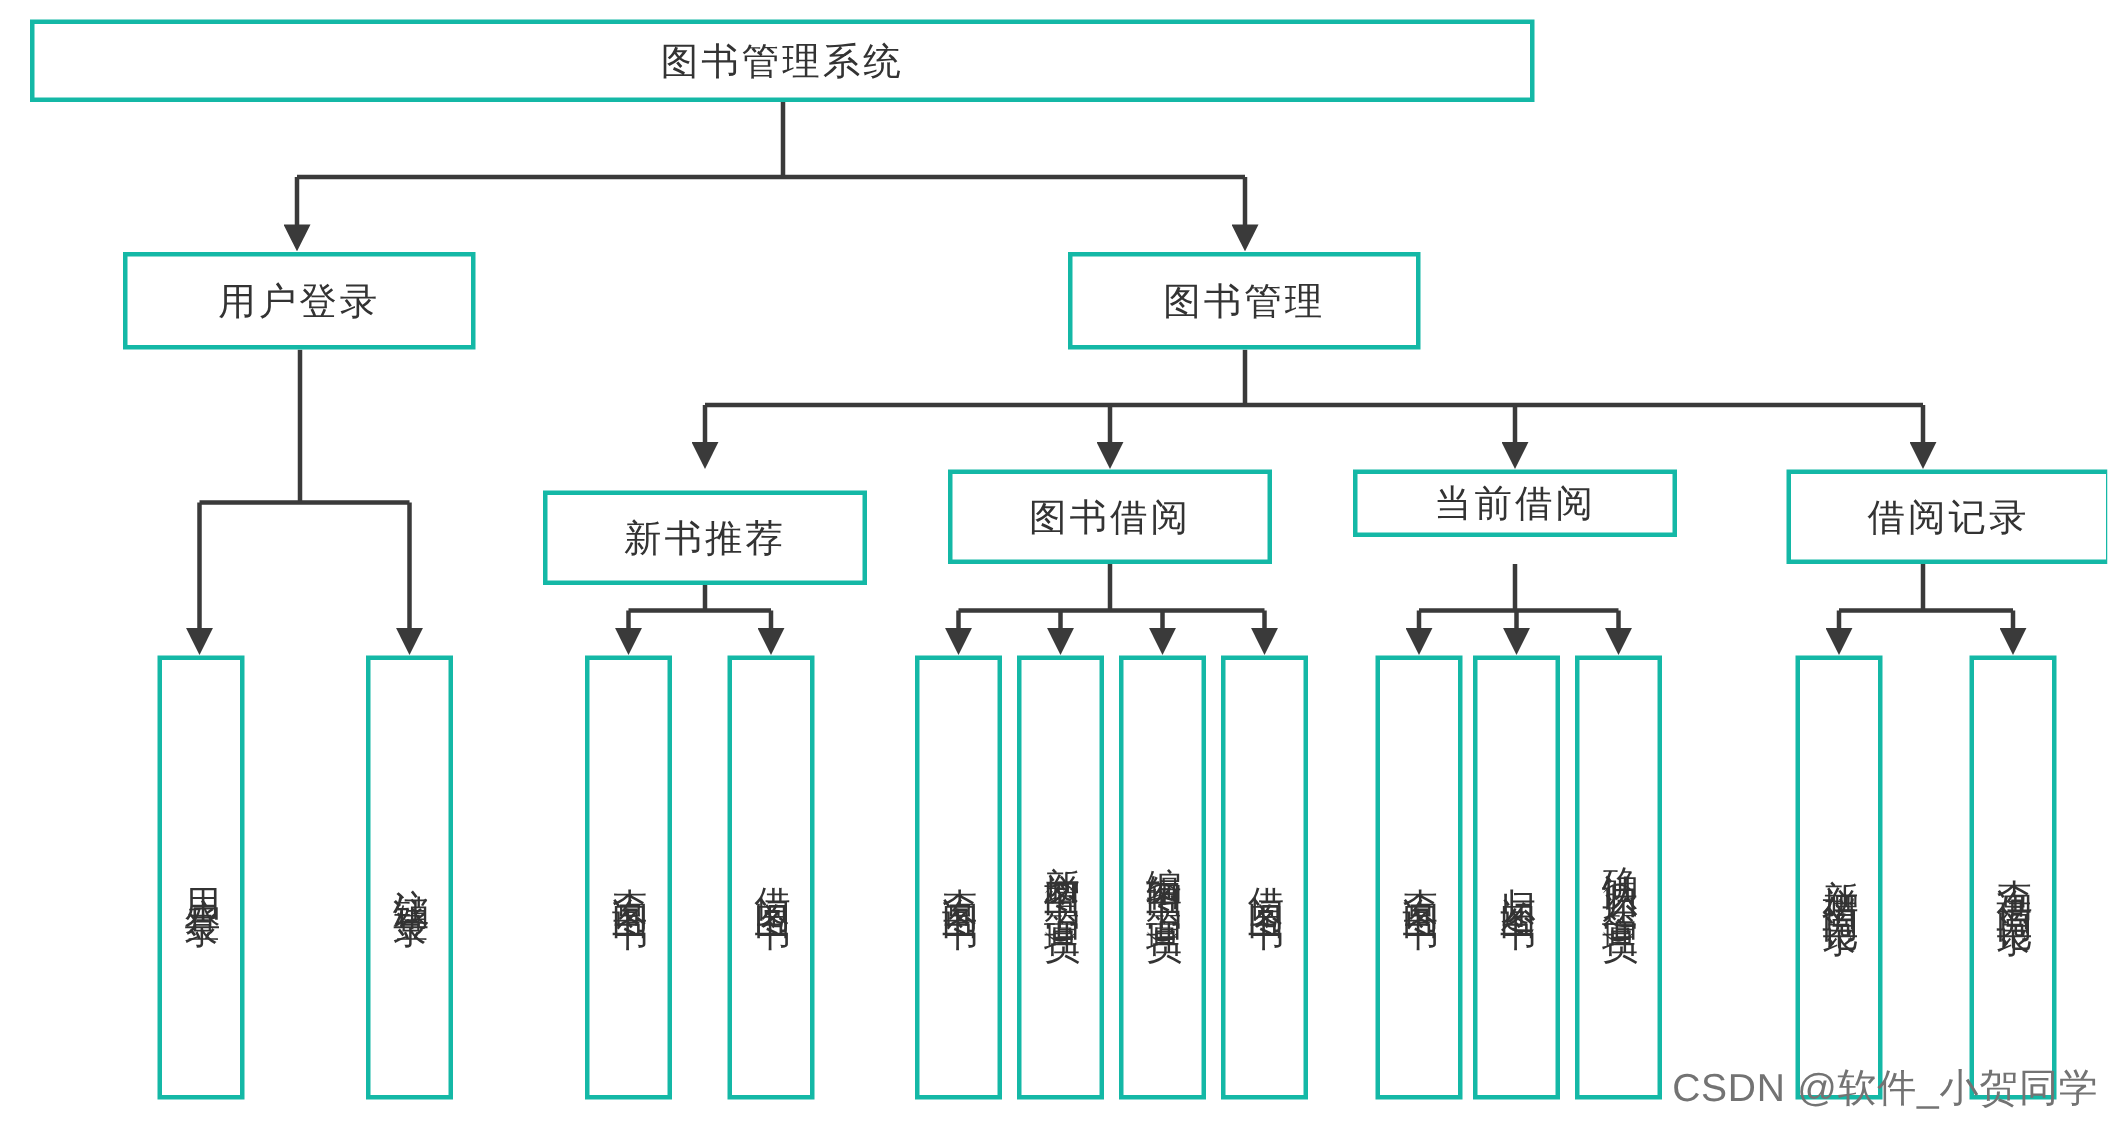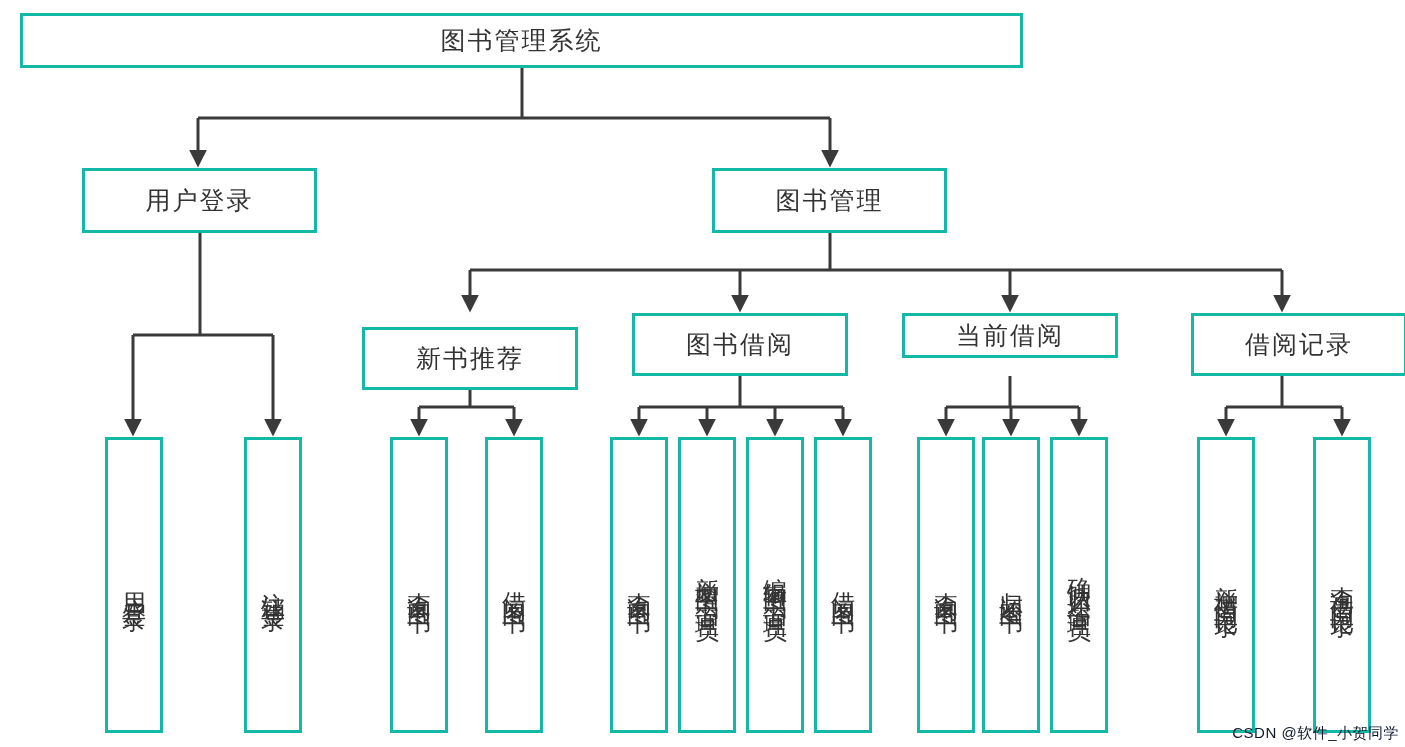--- a/index.html
+++ b/index.html
@@ -50,23 +50,23 @@
   .p-l3  { left: 390px; }  .p-l4  { left: 485px; }
   .p-l5  { left: 610px; }  .p-l6  { left: 678px; }
   .p-l7  { left: 746px; }  .p-l8  { left: 814px; }
   .p-l9  { left: 917px; }  .p-l10 { left: 982px; }
   .p-l11 { left: 1050px; } .p-l12 { left: 1197px; }
   .p-l13 { left: 1313px; }
   .watermark {
     position: absolute;
     right: 6px;
     bottom: 4px;
-    font-size: 15px;
+    font-size: 26px;
     letter-spacing: 0.5px;
-    color: #0f172a;
+    color: #737373;
   }
 </style>
 </head>
 <body>
 
 <div class="canvas">
 
   <svg class="edges" viewBox="0 0 1405 747" xmlns="http://www.w3.org/2000/svg" fill="none" stroke="#3a3a3a" stroke-width="3">
     <defs>
       <marker id="arw" viewBox="0 0 10 10" refX="8" refY="5" markerWidth="6" markerHeight="6" orient="auto-start-reverse">

